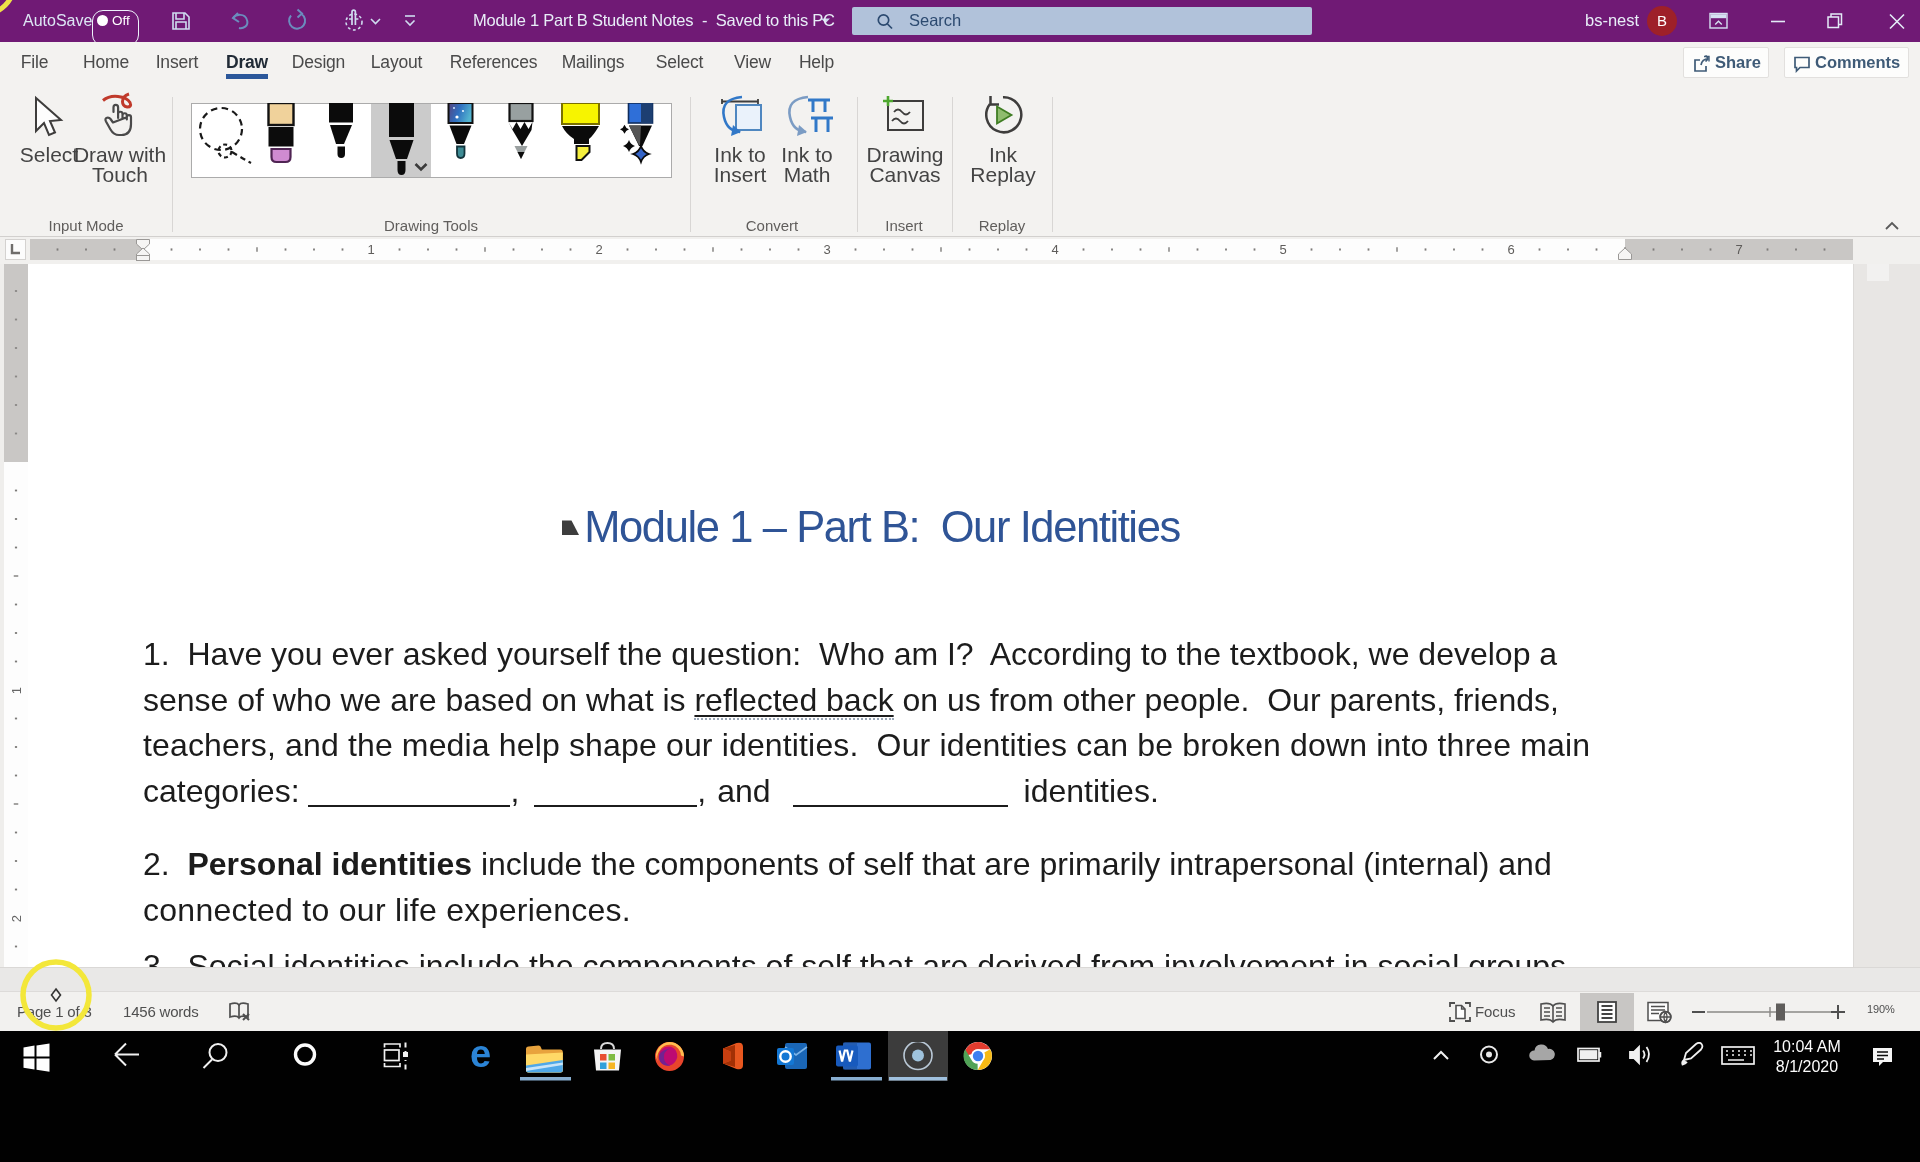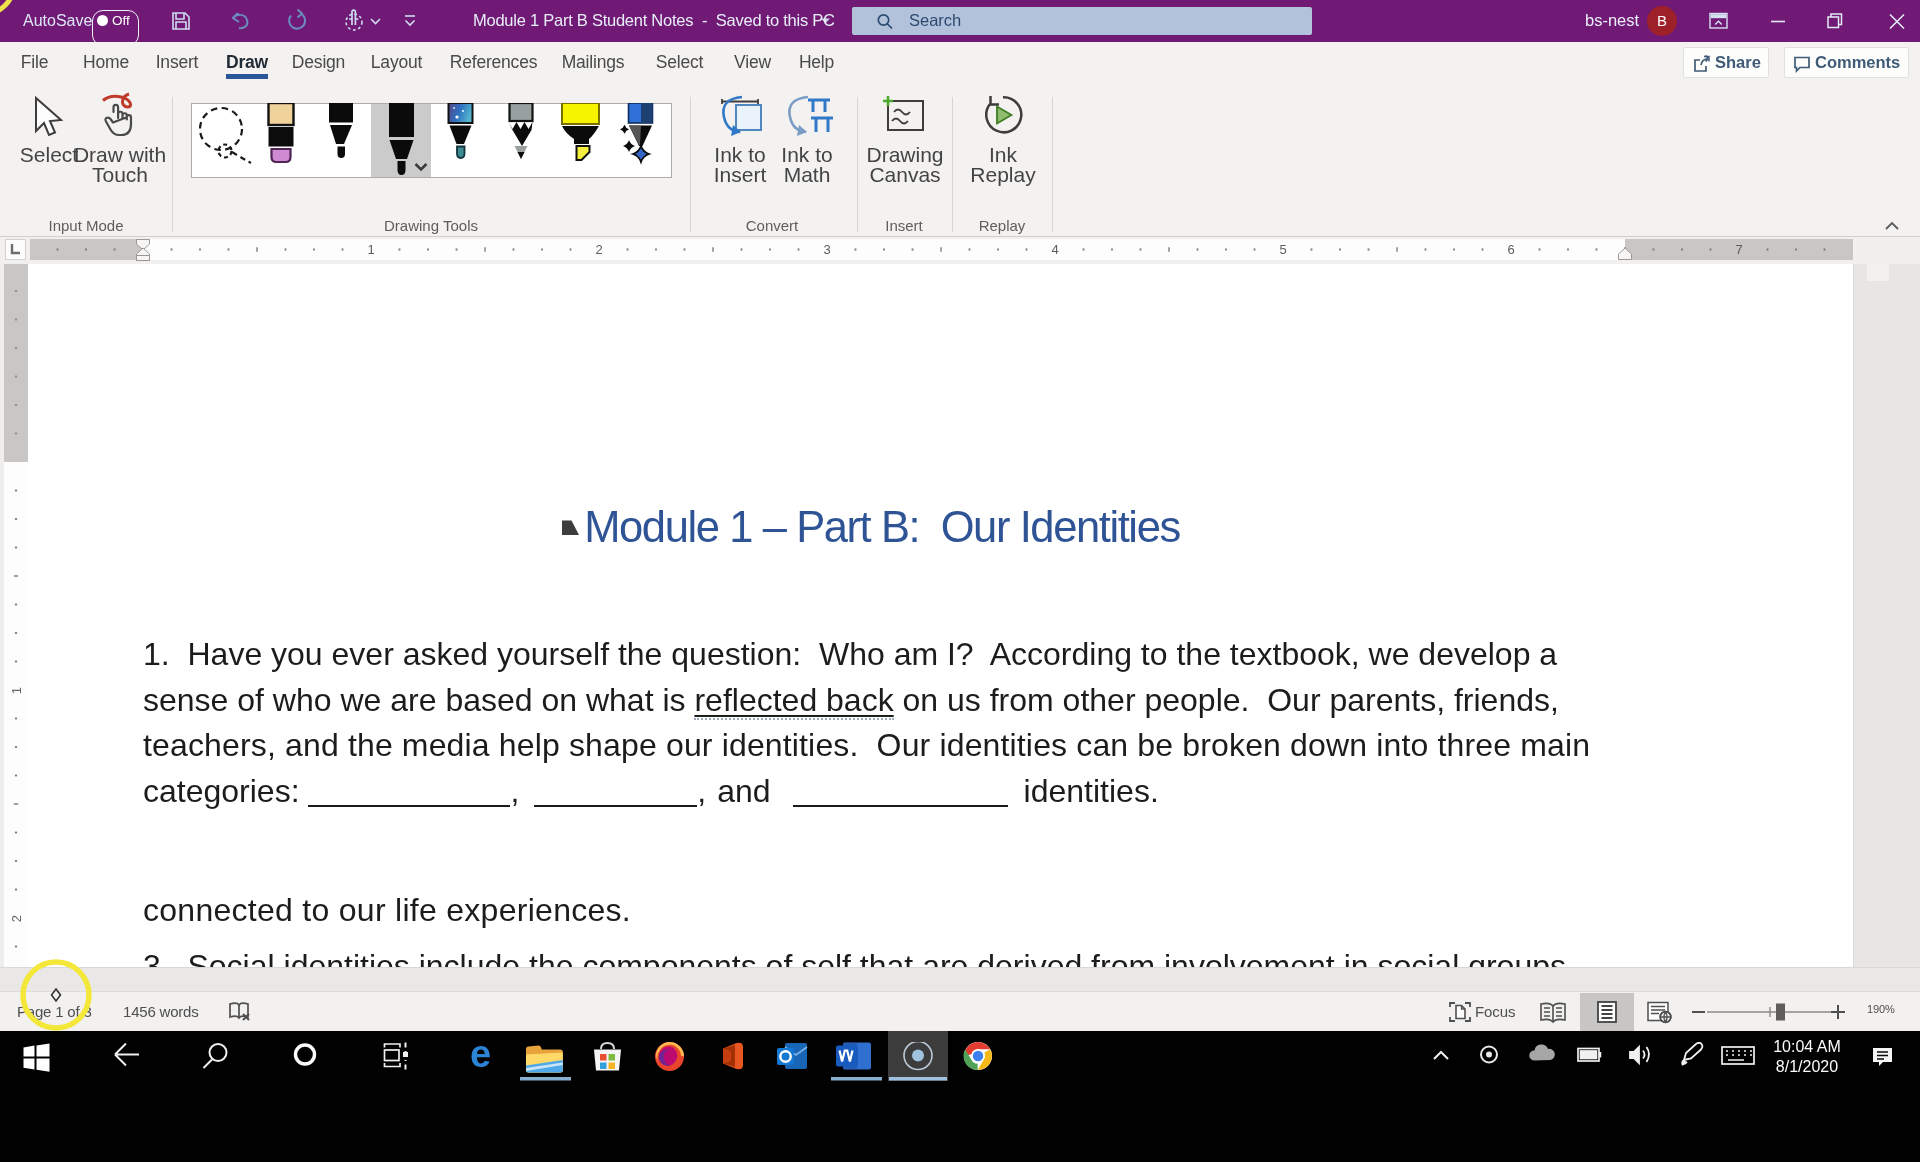--- a/index.html
+++ b/index.html
@@ -375,20 +375,21 @@
   <div class="abs" style="left:1867px;top:0;width:22px;height:17px;background:#f2f1f0;"></div>
 
   <svg class="abs" style="left:558px;top:253px" width="24" height="22">
       <path d="M4 3.5 h9.5 l7.5 14.5 h-17 z" fill="#3d3d3d"></path>
     </svg>
   <div class="abs" id="doctitle" style="left:882px;top:239.1px;transform:translateX(-50%);font-size:43.5px;letter-spacing:-1.4px;line-height:1.117;color:#2f5496;white-space:nowrap;">Module 1 – Part B:&nbsp; Our Identities</div>
   <div class="bl" style="top:373.0px;">1.&nbsp;&nbsp;Have you ever asked yourself the question:&nbsp; Who am I?&nbsp; According to the textbook, we develop a</div>
   <div class="bl" style="top:418.5px;">sense of who we are based on what is <span class="rb">reflected back</span> on us from other people.&nbsp; Our parents, friends,</div>
   <div class="bl" style="top:464.0px;letter-spacing:0.15px;">teachers, and the media help shape our identities.&nbsp; Our identities can be broken down into three main</div>
   <div class="bl" style="top:510.0px;">categories: <span class="blank" style="width:202px;"></span>,<span style="padding-left:15px;"></span><span class="blank" style="width:163px;"></span>,<span style="padding-left:11px;"></span>and<span style="padding-left:22px;"></span><span class="blank" style="width:215px;"></span><span style="padding-left:16px;"></span>identities.</div>
+  <div class="bl" style="top:582.8px;">2.&nbsp;&nbsp;<b>Personal identities</b> include the components of self that are primarily intrapersonal (internal) and</div>
   <div class="bl" style="top:628.5px;letter-spacing:0.28px;">connected to our life experiences.</div>
   <div class="bl" style="top:685.0px;">3.&nbsp;&nbsp;Social identities include the components of self that are derived from involvement in social groups</div>
 </div>
 <div class="abs" id="hscroll"></div>
 <div class="abs" id="statusbar">
   <div class="abs" style="left:17px;top:11px;font-size:15px;letter-spacing:-0.2px;color:#4f4f4f;">Page 1 of 3</div>
   <div class="abs" style="left:123px;top:11px;font-size:15px;letter-spacing:-0.2px;color:#4f4f4f;">1456 words</div>
   <svg class="abs" style="left:227px;top:8px" width="26" height="24" fill="none" stroke="#4f4f4f" stroke-width="1.7">
     <path d="M3 4 q7 -2 9 1 q2 -3 9 -1 v13 q-7 -2 -9 1 q-2 -3 -9 -1 z"></path>
     <path d="M12 5 v13"></path>

